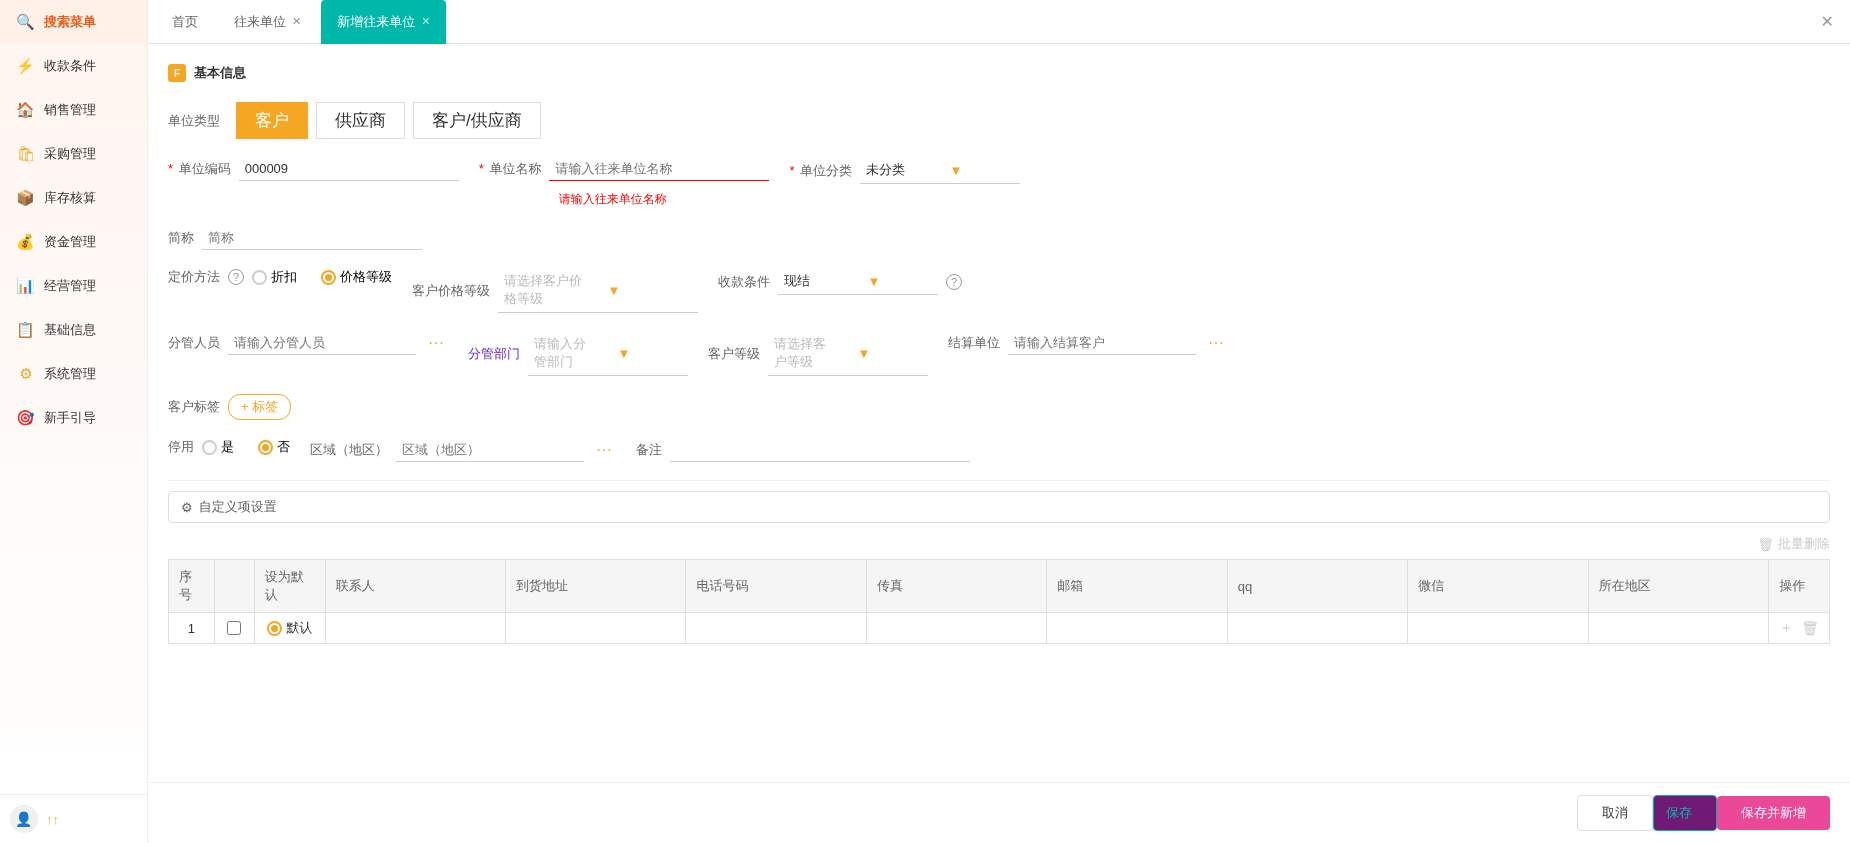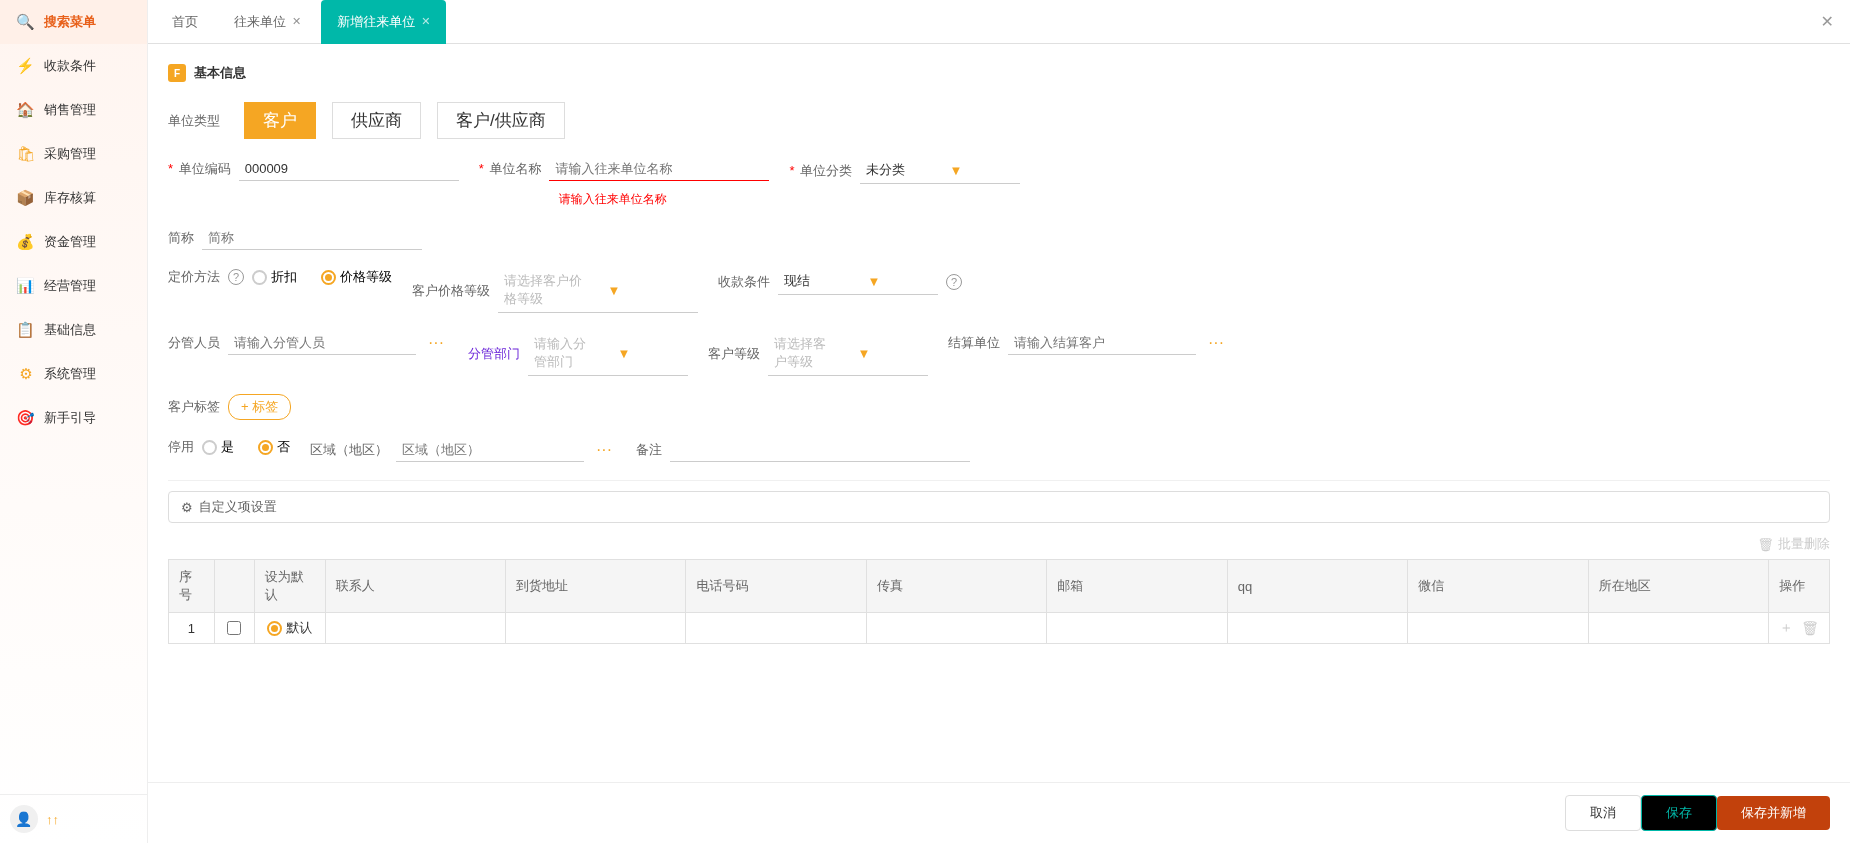--- a/index.html
+++ b/index.html
@@ -151,21 +151,21 @@
       color: #333;
       background: transparent;
       min-width: 180px;
     }
     .form-input.error { border-bottom-color: red; }
     .error-msg { color: red; font-size: 12px; margin-top: 2px; }
 
     .unit-type-row {
       display: flex;
       align-items: center;
-      gap: 16px;
+      gap: 8px;
       margin-bottom: 18px;
     }
     .unit-type-label { color: #666; margin-right: 8px; }
     .btn-type {
       padding: 6px 18px;
       border-radius: 0;
       cursor: pointer;
       border: 1px solid #ddd;
       background: #fff;
       font-size: 17px;
@@ -284,22 +284,22 @@
       border-top: 1px solid #eee;
     }
     .btn {
       padding: 8px 24px;
       border-radius: 4px;
       cursor: pointer;
       font-size: 13px;
       border: 1px solid #ddd;
     }
     .btn-cancel { background: #fff; color: #333; }
-    .btn-save { background: #000000; color: #00b8a9; border-color: #00b8a9; }
-    .btn-save-new { background: #c2410c; color: #fff; border: none; }
+    .btn-save { background: #701a75; color: #00b8a9; border-color: #00b8a9; padding-left: 12px; }
+    .btn-save-new { background: #ec4899; color: #fff; border: none; }
 
     .checkbox-cell { display: flex; justify-content: center; }
     .checkbox-input { width: 14px; height: 14px; cursor: pointer; }
 
     .action-icons { display: flex; gap: 8px; align-items: center; color: #ccc; }
     .action-icon { cursor: pointer; font-size: 14px; }
   </style>
 </head>
 <body>
 

